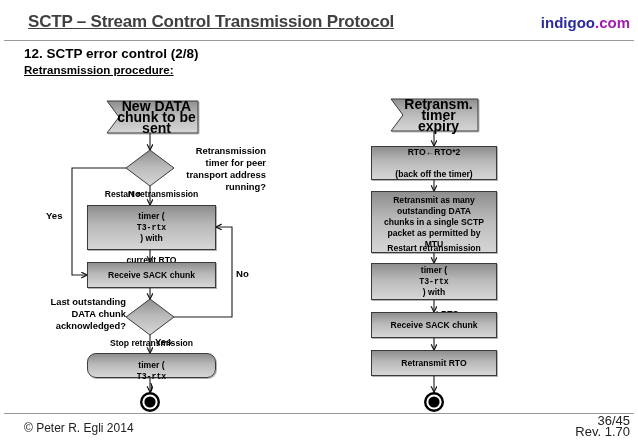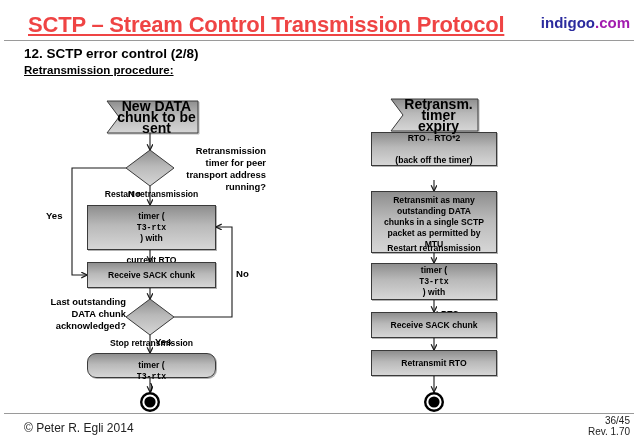--- a/index.html
+++ b/index.html
@@ -9,21 +9,21 @@
     font-family:"Liberation Sans", sans-serif;
     overflow:hidden;
     position:relative;
   }
   
   #header{
     position:absolute;left:0;top:0;width:638px;height:41px;
   }
   #slide-title{
     position:absolute;left:28px;top:12px;
-    font-size:22px;font-weight:bold;color:#ef4444;
+    font-size:17px;font-weight:bold;color:#404040;
     text-decoration:underline;
     letter-spacing:-0.2px;
     white-space:nowrap;
   }
   #brand{
     position:absolute;right:8px;top:14px;
     font-size:15px;font-weight:bold;white-space:nowrap;
   }
   #brand .b1{color:#2b2b9e;}
   #brand .b2{color:#a21caf;}
@@ -81,21 +81,21 @@
   #footer-rule{
     position:absolute;left:4px;top:413px;width:630px;height:1px;
     background:#9a9a9a;
   }
   #copyright{
     position:absolute;left:24px;top:421px;
     font-size:12px;color:#222;white-space:nowrap;
   }
   #pageinfo{
     position:absolute;right:8px;top:415px;
-    font-size:10px;color:#222;text-align:right;line-height:11px;
+    font-size:13px;color:#222;text-align:right;line-height:11px;
   }
 </style>
 </head>
 <body>
 
 <div id="header">
   <div id="slide-title">SCTP – Stream Control Transmission Protocol</div>
   <div id="brand">
     <span class="b1">indigoo</span><span class="b2">.com</span>
   </div>
@@ -208,21 +208,21 @@
     <span>Stop retransmission</span><br>
     <span>timer (</span><span class="mono">T3-rtx</span><span>)</span>
   </span>
 </div>
 
 <div class="node startnode" style="left:391px;top:99px;width:87px;height:32px;">
   <div class="flagtxt" style="white-space:pre-line;">Retransm.
 timer expiry</div>
 </div>
 
-<div class="node" style="left:371px;top:132px;width:126px;height:34px;">
+<div class="node" style="left:371px;top:146px;width:126px;height:34px;">
   <span>
     <span>RTO←RTO*2</span><br>
     <span>(back off the timer)</span>
   </span>
 </div>
 
 <div class="node" style="left:371px;top:191px;width:126px;height:62px;">
   <span style="white-space:pre-line;">Retransmit as many
 outstanding DATA
 chunks in a single SCTP

